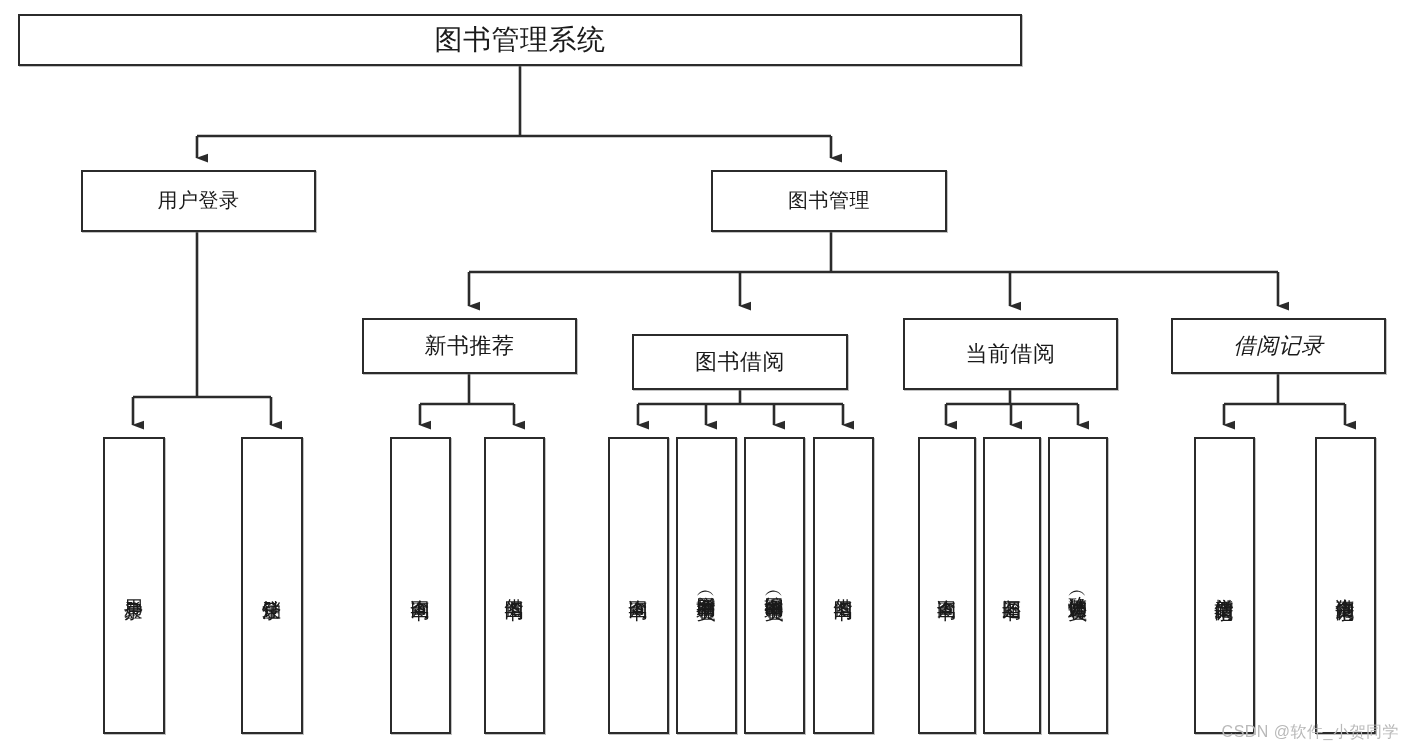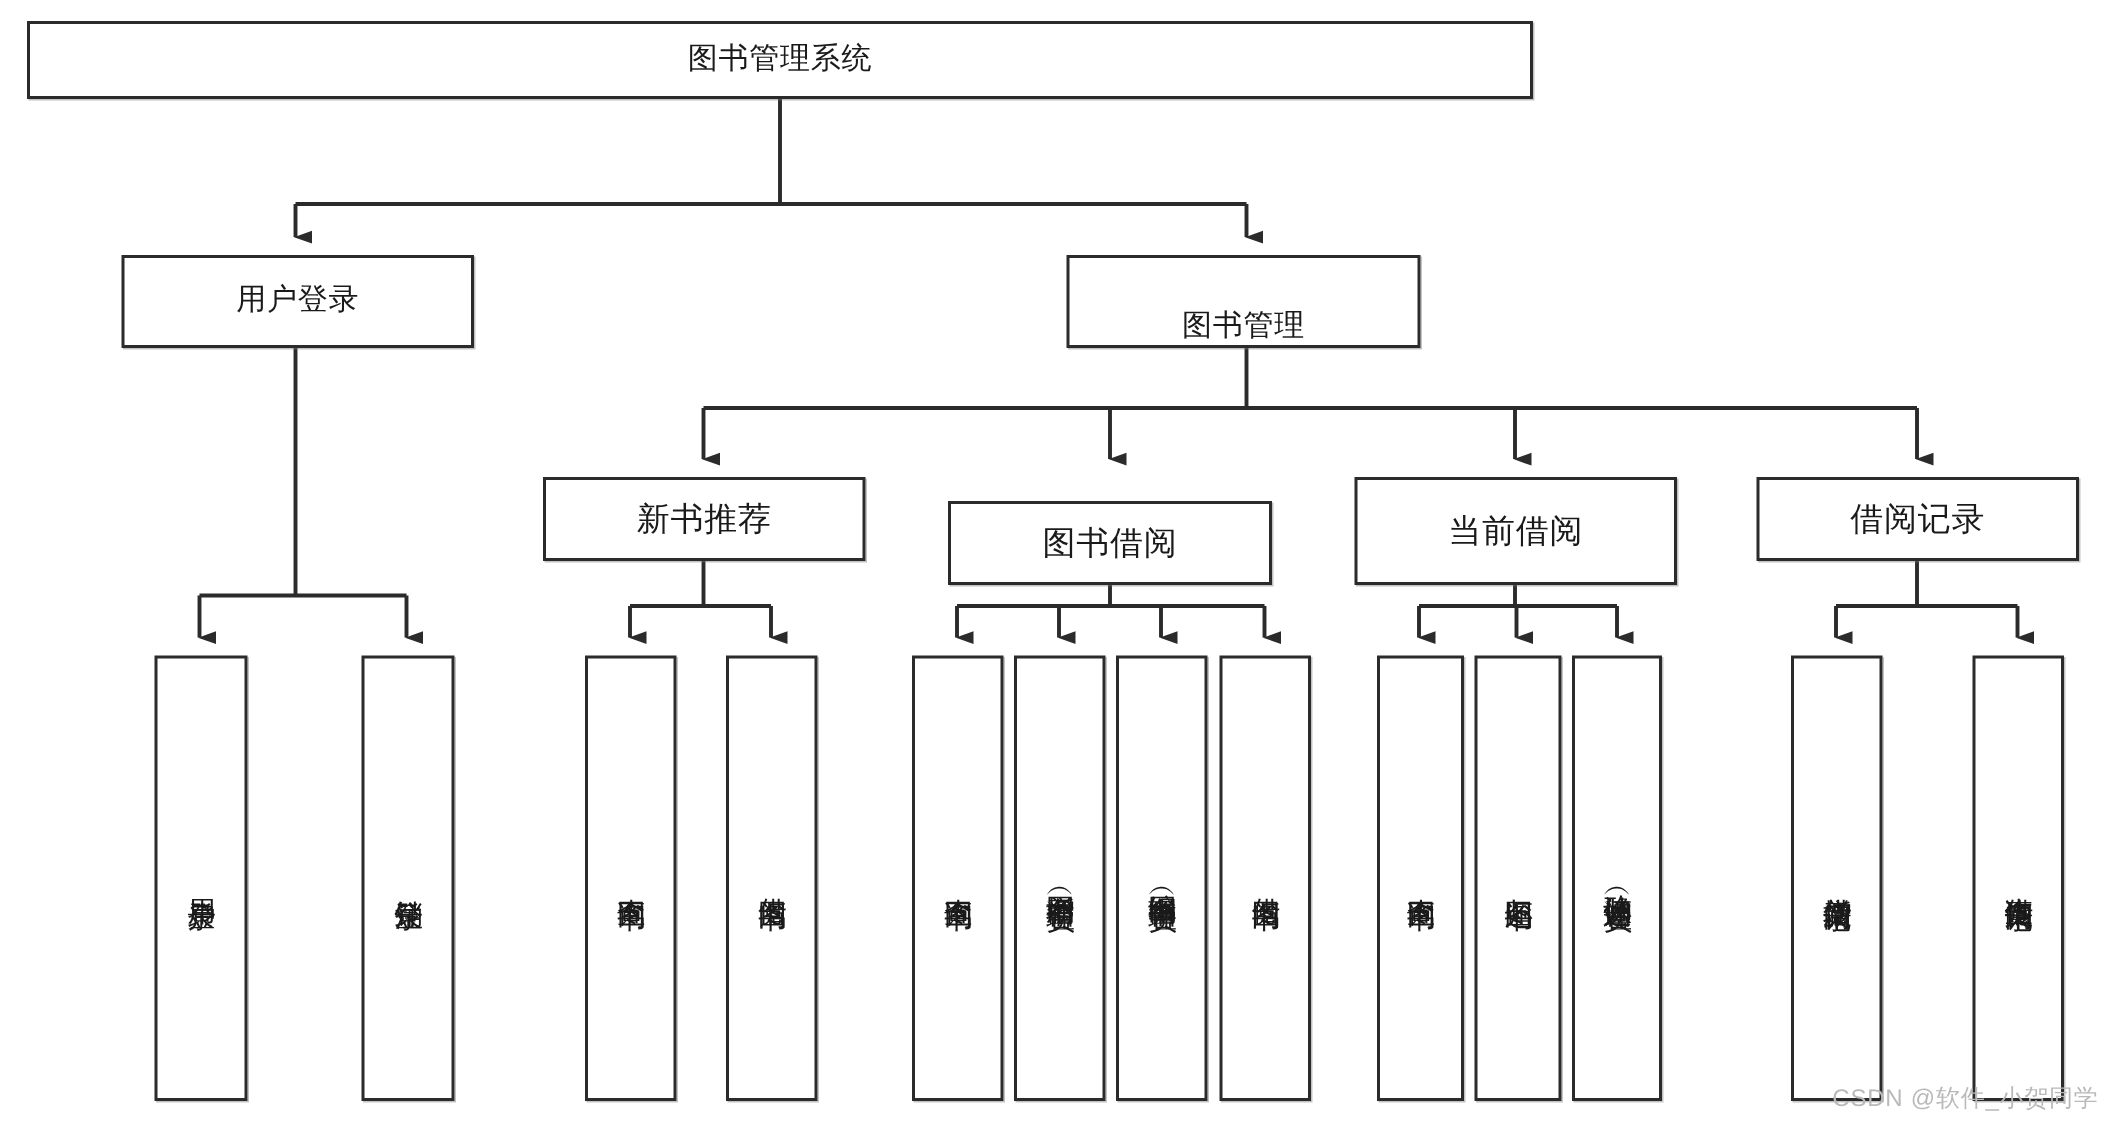--- a/index.html
+++ b/index.html
@@ -37,21 +37,21 @@
     color: #1a1a1a;
     z-index: 2;
     box-shadow: 1px 1px 0 rgba(120,120,120,0.45);
   }
   .node .label {
     display: block;
     text-align: center;
     line-height: 1.18;
     letter-spacing: 0.5px;
   }
-  .node.root .label { font-size: 20px; }
+  .node.root .label { font-size: 28px; }
   .node.lvl2 .label { font-size: 20px; }
   .node.lvl3 .label { font-size: 22px; }
   .node.leaf {
     align-items: center;
     justify-content: center;
     padding: 6px 2px;
   }
   .node.leaf .label {
     writing-mode: vertical-rl;
     text-orientation: upright;
@@ -128,34 +128,34 @@
     </g>
   </svg>
 
   <div class="node root" style="left:18px; top:14px; width:1004px; height:52px;">
     <span class="label">图书管理系统</span>
   </div>
 
   <div class="node lvl2" style="left:81px; top:170px; width:235px; height:62px;">
     <span class="label">用户登录</span>
   </div>
-  <div class="node lvl2" style="left:711px; top:170px; width:236px; height:62px;align-items:flex-end;">
+  <div class="node lvl2" style="left:711px; top:170px; width:236px; height:62px;">
     <span class="label">图书管理</span>
   </div>
 
   <div class="node lvl3" style="left:362px; top:318px; width:215px; height:56px;">
     <span class="label">新书推荐</span>
   </div>
   <div class="node lvl3" style="left:632px; top:318px; width:216px; height:56px;margin-top:16px;">
     <span class="label">图书借阅</span>
   </div>
   <div class="node lvl3" style="left:903px; top:318px; width:215px; height:72px;">
     <span class="label">当前借阅</span>
   </div>
-  <div class="node lvl3" style="left:1171px; top:318px; width:215px; height:56px;">
+  <div class="node lvl3" style="left:1171px; top:318px; width:215px; height:56px;font-style:italic;">
     <span class="label">借阅记录</span>
   </div>
 
   <div class="node leaf" style="left:103px; top:437px; width:62px; height:297px;">
     <span class="label">用户登录</span>
   </div>
   <div class="node leaf" style="left:241px; top:437px; width:62px; height:297px;">
     <span class="label">注销登录</span>
   </div>
 

